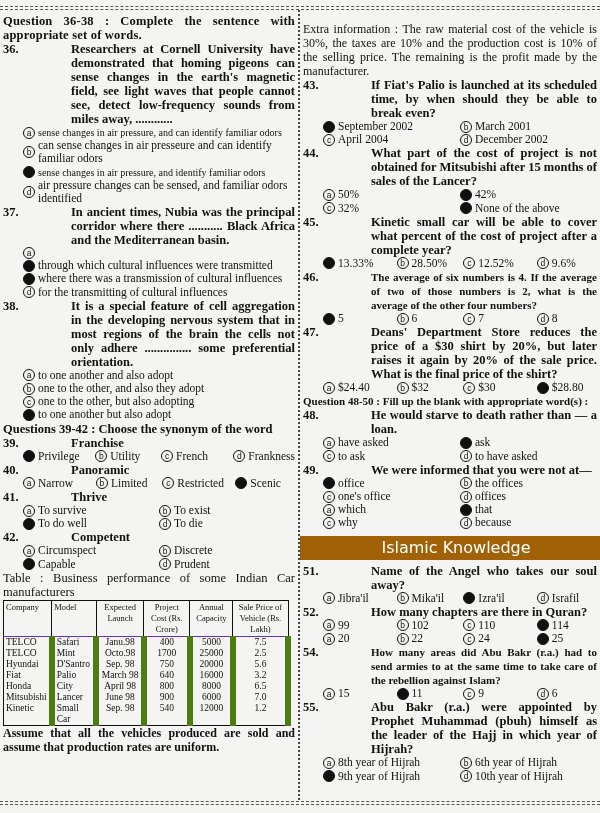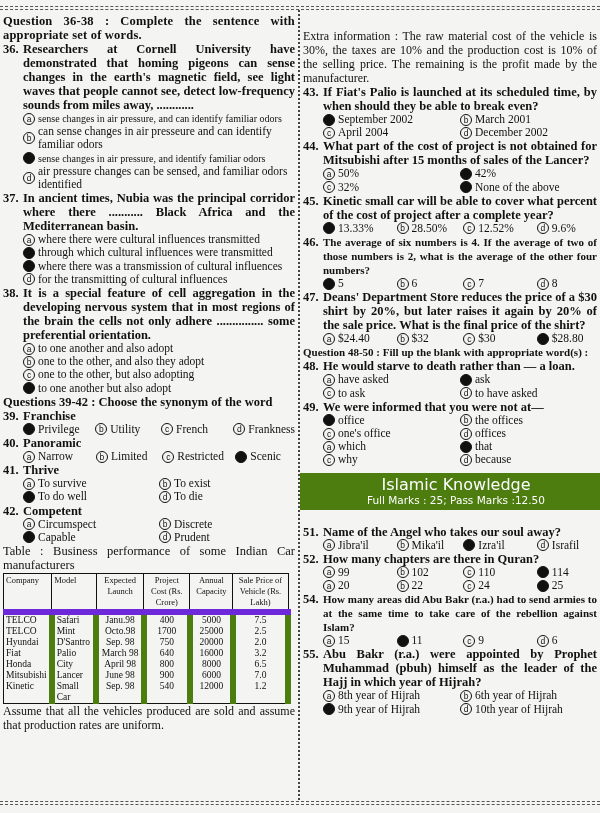--- a/index.html
+++ b/index.html
@@ -12,35 +12,35 @@
     border-top: 1px dashed #555; border-bottom: 1px dashed #555; }
   .divider { position: absolute; left: 298px; top: 10px; width: 0; height: 790px;
     border-left: 2px dotted #444; }
   .col { position: absolute; top: 11px; }
   .col.left { left: 3px; width: 292px; }
   .col.right { left: 303px; width: 294px; }
   .sec { font-weight: bold; font-size: 12.5px; line-height: 14px; text-align: justify; }
   .sec.wide { letter-spacing: 0.2px; }
   .q { display: flex; font-weight: bold; font-size: 12.5px; line-height: 14px; }
   .q .num { width: 20px; flex: none; }
-  .q .txt { flex: 1; text-align: justify; }
+  .q .txt { flex: 1; text-align: justify; margin-left: 48px; }
   .q.light .txt { font-size: 11px; }
   .opts { padding-left: 20px; font-size: 11.5px; line-height: 13.2px; }
   .opt { display: flex; align-items: center; }
   .opt .mk { width: 12px; height: 12px; border-radius: 50%; border: 1px solid #111;
     font-size: 8.5px; line-height: 10px; text-align: center; flex: none; margin-right: 3px; font-family: "Liberation Sans", sans-serif; }
   .opt .mk.filled { background: #111; color: #111; }
   .opt.small { font-size: 10px; }
   .grid2 { display: grid; grid-template-columns: 1fr 1fr; }
   .grid4 { display: grid; grid-template-columns: 1.1fr 1fr 1.1fr 0.9fr; }
   table.biz { border-collapse: collapse; width: 288px; font-size: 9.5px; line-height: 11px; margin-top: 1px; border: 1.5px solid #111; }
-  table.biz th { font-weight: normal; font-size: 8.5px; border-right: 1px solid #111; border-bottom: 6px solid #6d28d9; padding: 1px 2px; text-align: left; vertical-align: top; }
+  table.biz th { font-weight: normal; font-size: 8.5px; border-right: 1px solid #111; border-bottom: 1px solid #6d28d9; padding: 1px 2px; text-align: left; vertical-align: top; }
   table.biz td { border-right: 6px solid #4d7c0f; padding: 0 2px; vertical-align: top; }
   table.biz td.c, table.biz th.c { text-align: center; }
-  .banner { background: #4d7c0f; color: #fff; text-align: center; margin: 6px -3px 15px -3px; padding: 2px 0 3px 12px; font-family: "DejaVu Sans", sans-serif; }
+  .banner { background: #a16207; color: #fff; text-align: center; margin: 6px -3px 4px -3px; padding: 2px 0 3px 12px; font-family: "DejaVu Sans", sans-serif; }
   .banner .t { font-size: 16px; line-height: 19px; }
   .banner .s { font-size: 10.5px; line-height: 13px; }
 </style>
 </head>
 <body>
 
 <div class="page">
   <div class="dash-top"></div>
   <div class="divider"></div>
   <div class="dash-bottom"></div>
@@ -73,21 +73,20 @@
         </div>
       </div>
     <div>
         <div class="q">
           <span class="num">37.</span>
           <span class="txt">In ancient times, Nubia was the principal corridor where there ........... Black Africa and the Mediterranean basin.</span>
         </div>
         <div class="opts">
           <div class="opt">
             <span class="mk">a</span>
-            <span>where there were cultural influences transmitted</span>
           </div>
           <div class="opt">
             <span class="mk filled">b</span>
             <span>through which cultural influences were transmitted</span>
           </div>
           <div class="opt">
             <span class="mk filled">c</span>
             <span>where there was a transmission of cultural influences</span>
           </div>
           <div class="opt">
@@ -248,21 +247,21 @@
             <td class="c">1700</td>
             <td class="c">25000</td>
             <td class="c">2.5</td>
           </tr>
           <tr>
             <td>Hyundai</td>
             <td>D'Santro</td>
             <td class="c">Sep. 98</td>
             <td class="c">750</td>
             <td class="c">20000</td>
-            <td class="c">2.0</td>
+            <td class="c">5.6</td>
           </tr>
           <tr>
             <td>Fiat</td>
             <td>Palio</td>
             <td class="c">March 98</td>
             <td class="c">640</td>
             <td class="c">16000</td>
             <td class="c">3.2</td>
           </tr>
           <tr>
@@ -285,25 +284,25 @@
             <td>Kinetic</td>
             <td>Small Car</td>
             <td class="c">Sep. 98</td>
             <td class="c">540</td>
             <td class="c">12000</td>
             <td class="c">1.2</td>
           </tr>
         </tbody>
     </table>
 
-    <div class="sec" style="font-weight:normal; font-size:12px;">Assume that all the vehicles produced are sold and assume that production rates are uniform.</div>
+    <div class="sec" style="font-weight:bold; font-size:12px;">Assume that all the vehicles produced are sold and assume that production rates are uniform.</div>
   </div>
 
   <div class="col right">
-    <div class="sec" style="margin-top:18px; font-weight:normal; font-size:12px;">Extra information : The raw material cost of the vehicle is 30%, the taxes are 10% and the production cost is 10% of the selling price. The remaining is the profit made by the manufacturer.</div>
+    <div class="sec" style="margin-top:11px; font-weight:normal; font-size:12px;">Extra information : The raw material cost of the vehicle is 30%, the taxes are 10% and the production cost is 10% of the selling price. The remaining is the profit made by the manufacturer.</div>
     <div>
         <div class="q">
           <span class="num">43.</span>
           <span class="txt">If Fiat's Palio is launched at its scheduled time, by when should they be able to break even?</span>
         </div>
         <div class="opts grid2">
           <div class="opt">
             <span class="mk filled">a</span>
             <span>September 2002</span>
           </div>
@@ -483,21 +482,20 @@
           </div>
           <div class="opt">
             <span class="mk">d</span>
             <span>because</span>
           </div>
         </div>
       </div>
 
     <div class="banner">
       <div class="t">Islamic Knowledge</div>
-      <div class="s">Full Marks : 25; Pass Marks :12.50</div>
     </div>
 
     <div>
         <div class="q">
           <span class="num">51.</span>
           <span class="txt">Name of the Angel who takes our soul away?</span>
         </div>
         <div class="opts grid4">
           <div class="opt">
             <span class="mk">a</span>

